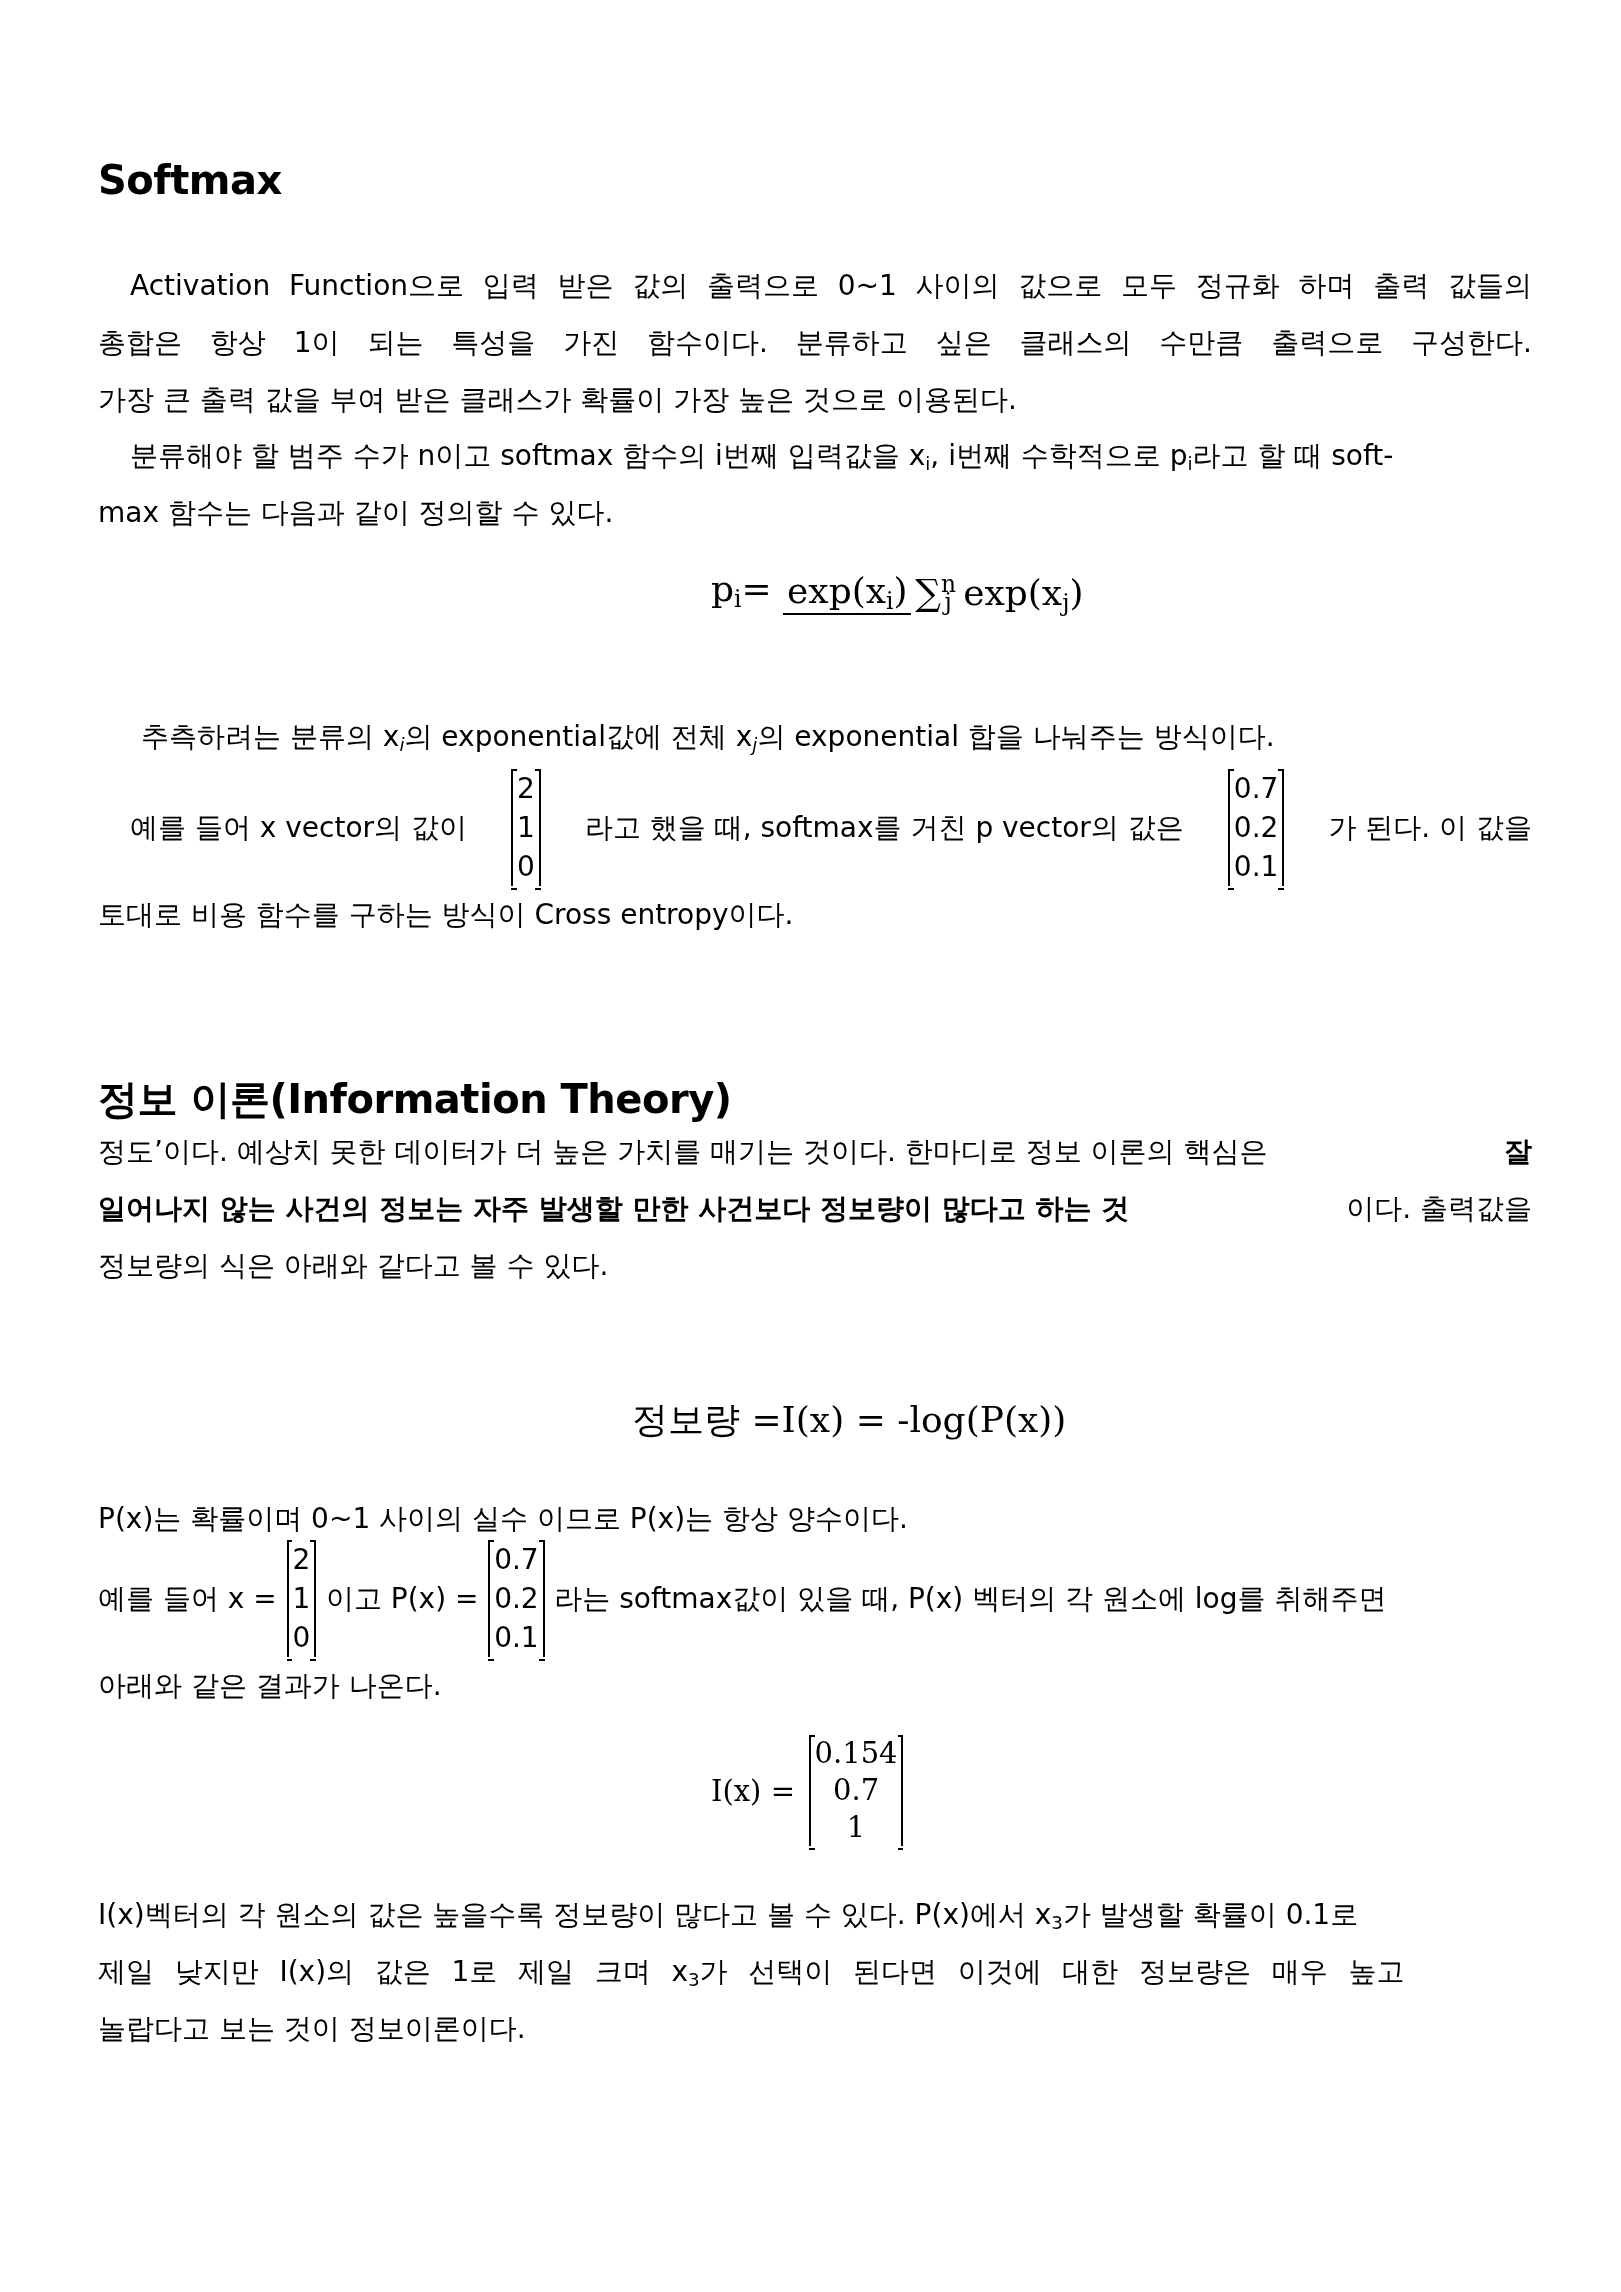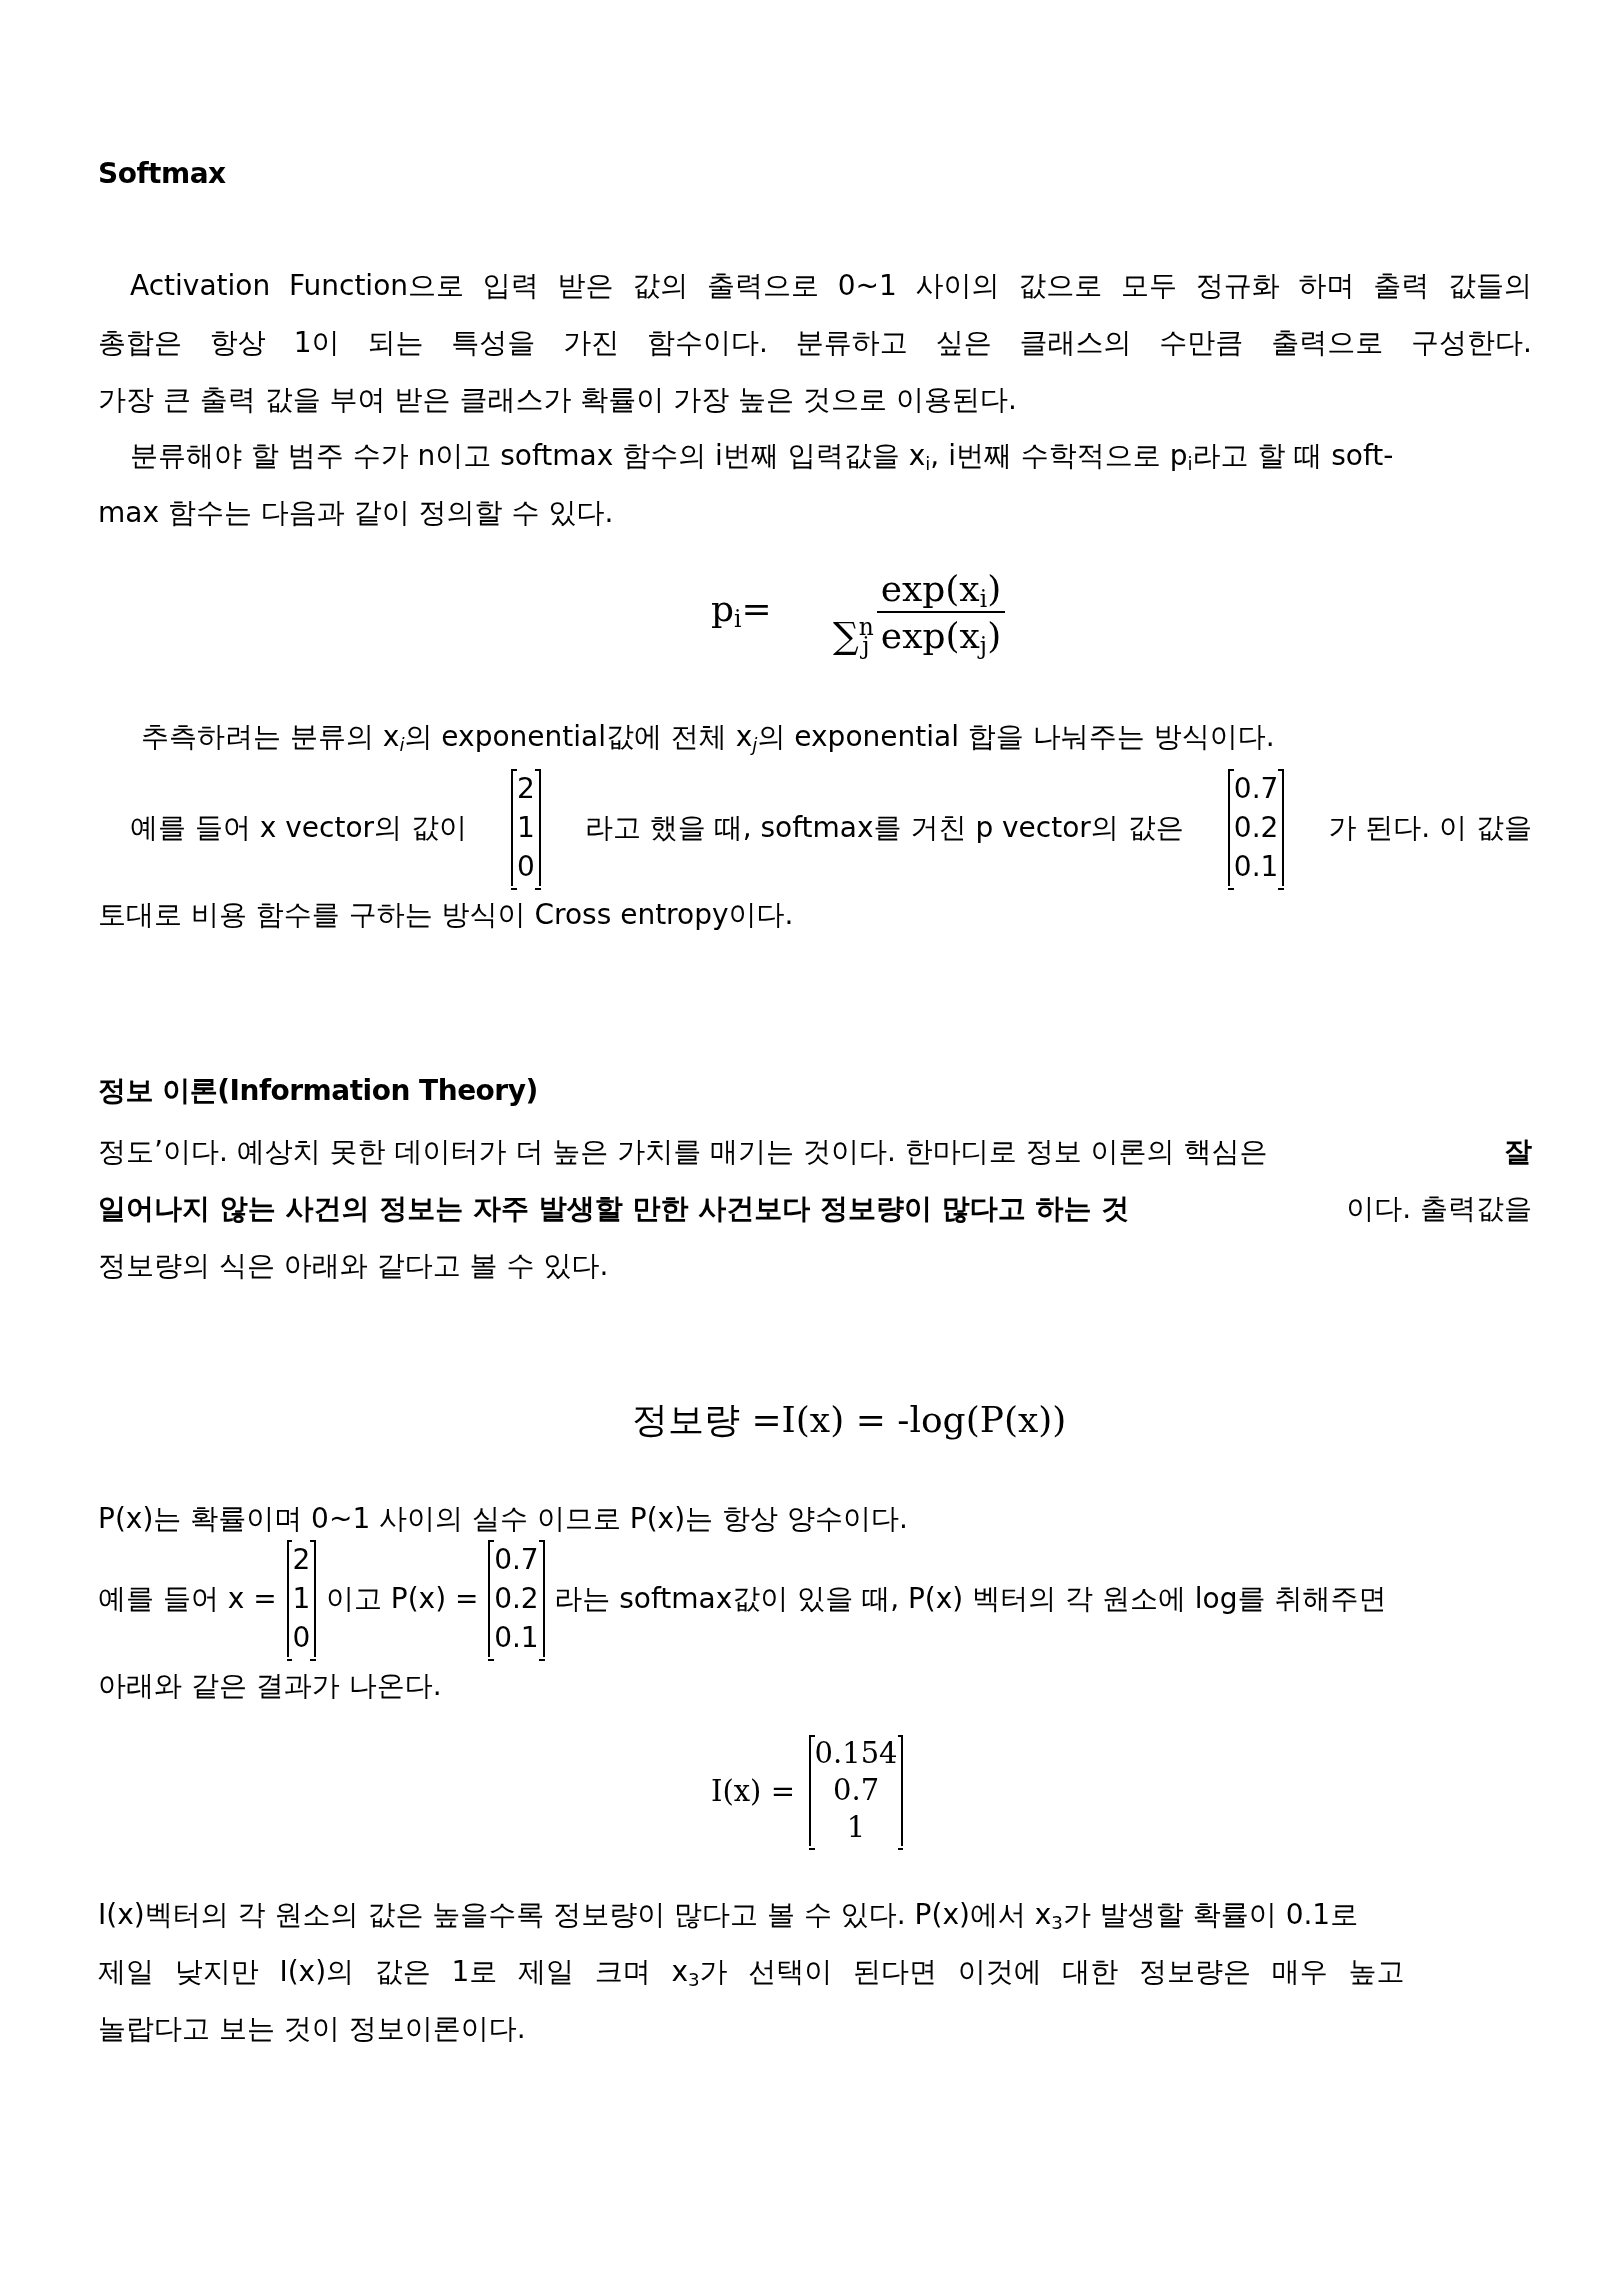--- a/index.html
+++ b/index.html
@@ -3,37 +3,37 @@
   <meta charset="utf-8">
   <style>
     html, body { margin: 0; padding: 0; background: #ffffff; }
     body {
       width: 1621px; height: 2293px; position: relative; overflow: hidden;
       color: #000; font-family: "Liberation Serif", "DejaVu Serif", serif;
     }
     .page { position: absolute; left: 98px; top: 0; width: 1434px; }
     .heading {
       font-family: "DejaVu Sans", "Liberation Sans", sans-serif;
-      font-weight: bold; font-size: 28px; margin: 0; position: absolute; left: 0;
+      font-weight: bold; font-size: 40px; margin: 0; position: absolute; left: 0;
       letter-spacing: -0.5px;
     }
     .para {
       position: absolute; left: 0; width: 1434px;
       font-size: 30px; line-height: 57px; text-align: justify;
       text-align-last: left;
     }
     .ko { font-family: "DejaVu Sans", "Liberation Sans", sans-serif; font-size: 28px; }
     .line { display: block; white-space: nowrap; height: 57px; }
     .line.just { text-align: justify; text-align-last: justify; white-space: normal; }
     .indent { padding-left: 32px; }
     sub { font-size: 0.65em; vertical-align: -0.25em; line-height: 0; }
     sup { font-size: 0.65em; vertical-align: 0.55em; line-height: 0; }
     b.ko { font-weight: bold; }
     .eq { position: absolute; font-family: "DejaVu Serif", "Liberation Serif", serif; font-size: 36px; }
-    .frac { display: inline-flex; flex-direction: column; align-items: flex-end; vertical-align: middle; margin-left: 46px; }
+    .frac { display: inline-flex; flex-direction: row; align-items: flex-start; vertical-align: middle; }
     .frac .num { padding: 0 3.9px 2px; border-bottom: 2px solid #000; }
     .frac .den { padding: 2px 3.9px 0; }
     .matrix {
       display: inline-flex; flex-direction: column; align-items: center; vertical-align: middle;
       border-left: 2px solid #000; border-right: 2px solid #000; position: relative;
       padding: 0 3.9px; line-height: 39px; margin: 0 3.9px;
     }
     .matrix::before, .matrix::after {
       content: ""; position: absolute; left: -2px; right: -2px; height: 100%;
       border-top: 2px solid #000; border-bottom: 2px solid #000; pointer-events: none;

